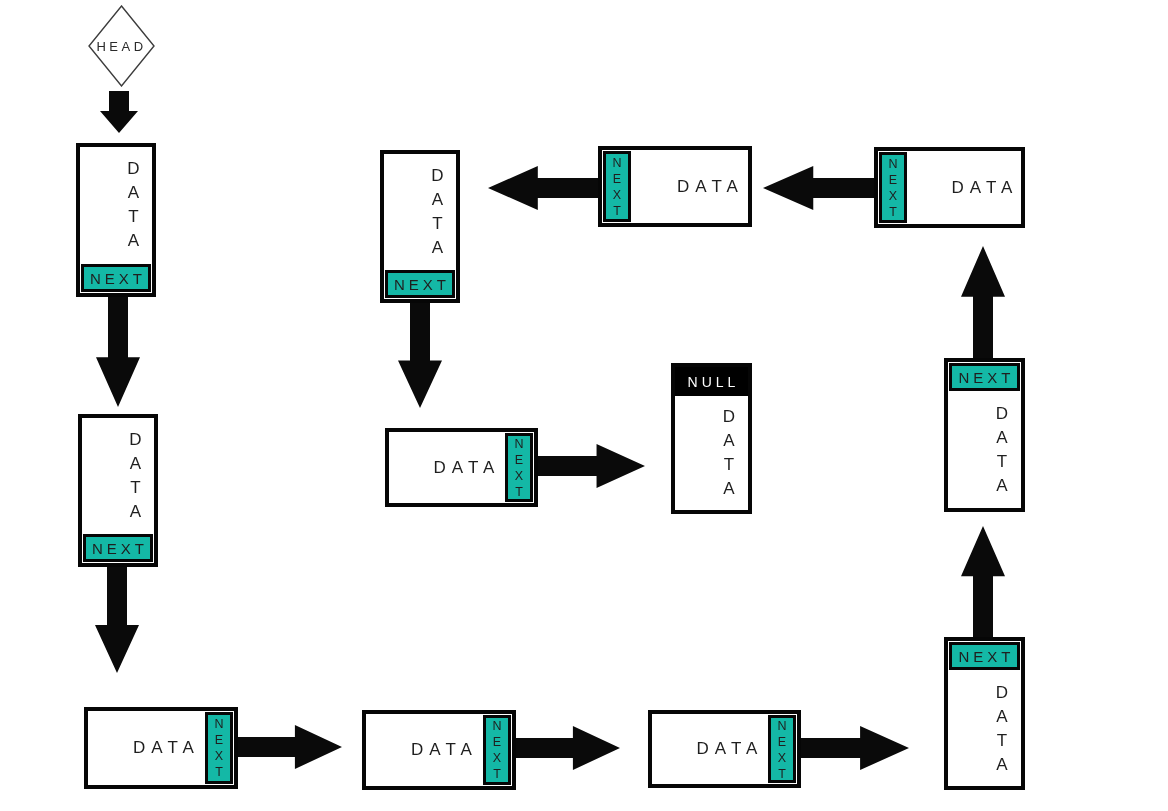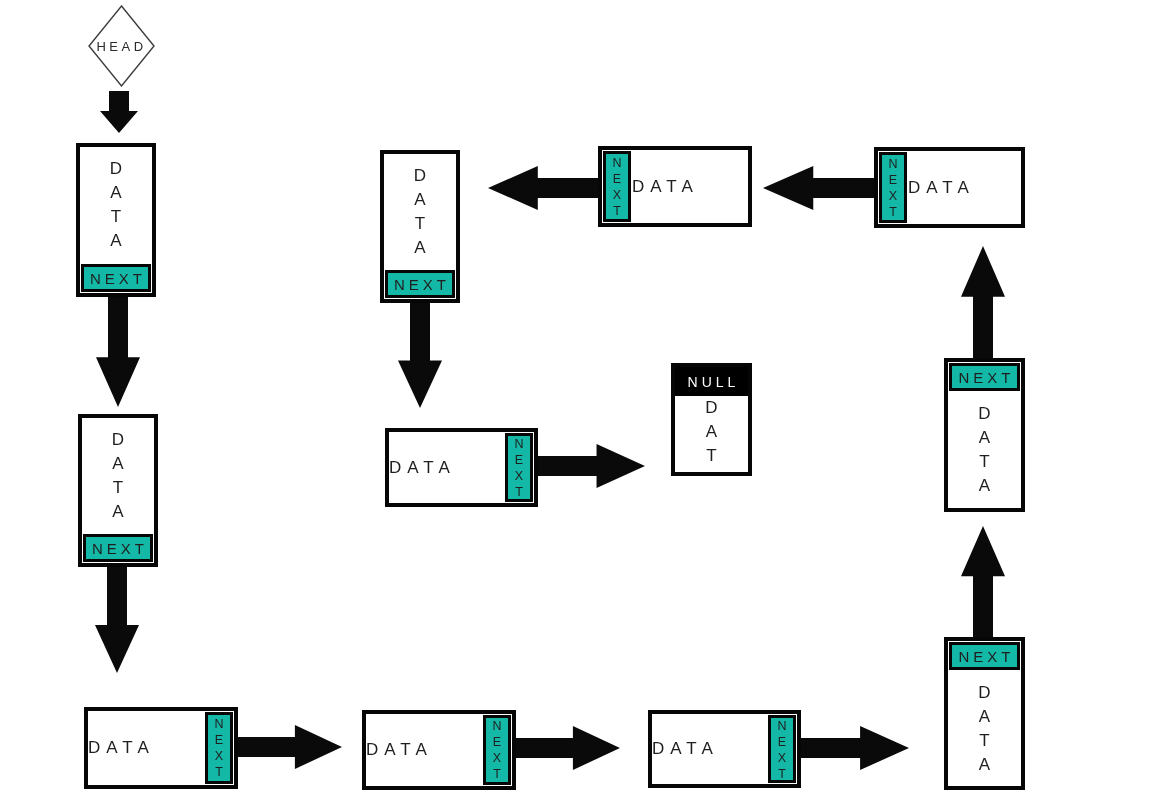--- a/index.html
+++ b/index.html
@@ -15,21 +15,23 @@
     border: 4px solid #060606;
     display: flex;
   }
   .node.v { flex-direction: column; }
   .node.h { flex-direction: row; }
 
   .cell-data {
     flex: 1 1 auto;
     display: flex;
     align-items: center;
+    justify-content: center;
     overflow: hidden;
+    margin-left: 35px;
   }
 
   .cell-next {
     flex: 0 0 auto;
     border: 3px solid #060606;
     margin: 1px;
     display: flex;
     align-items: center;
     justify-content: center;
     background: #14b8a6;
@@ -212,20 +214,20 @@
   </div>
   <div class="cell-next next-v">
     <span class="stack stack-next">NEXT</span>
   </div>
 </div>
 
 <svg class="arrow" style="left:538px; top:444px;" width="107" height="44" viewBox="0 0 106 44" preserveAspectRatio="none">
   <polygon points="0,12 58,12 58,0 106,22 58,44 58,32 0,32"></polygon>
 </svg>
 
-<div class="node v" style="left:671px; top:363px; width:81px; height:113px;">
+<div class="node v" style="left:671px; top:363px; width:81px; height:151px;">
   <div class="cell-null">
     <span class="null-word">NULL</span>
   </div>
   <div class="cell-data">
     <span class="stack stack-data">DATA</span>
   </div>
 </div>
 
 </body></html>

